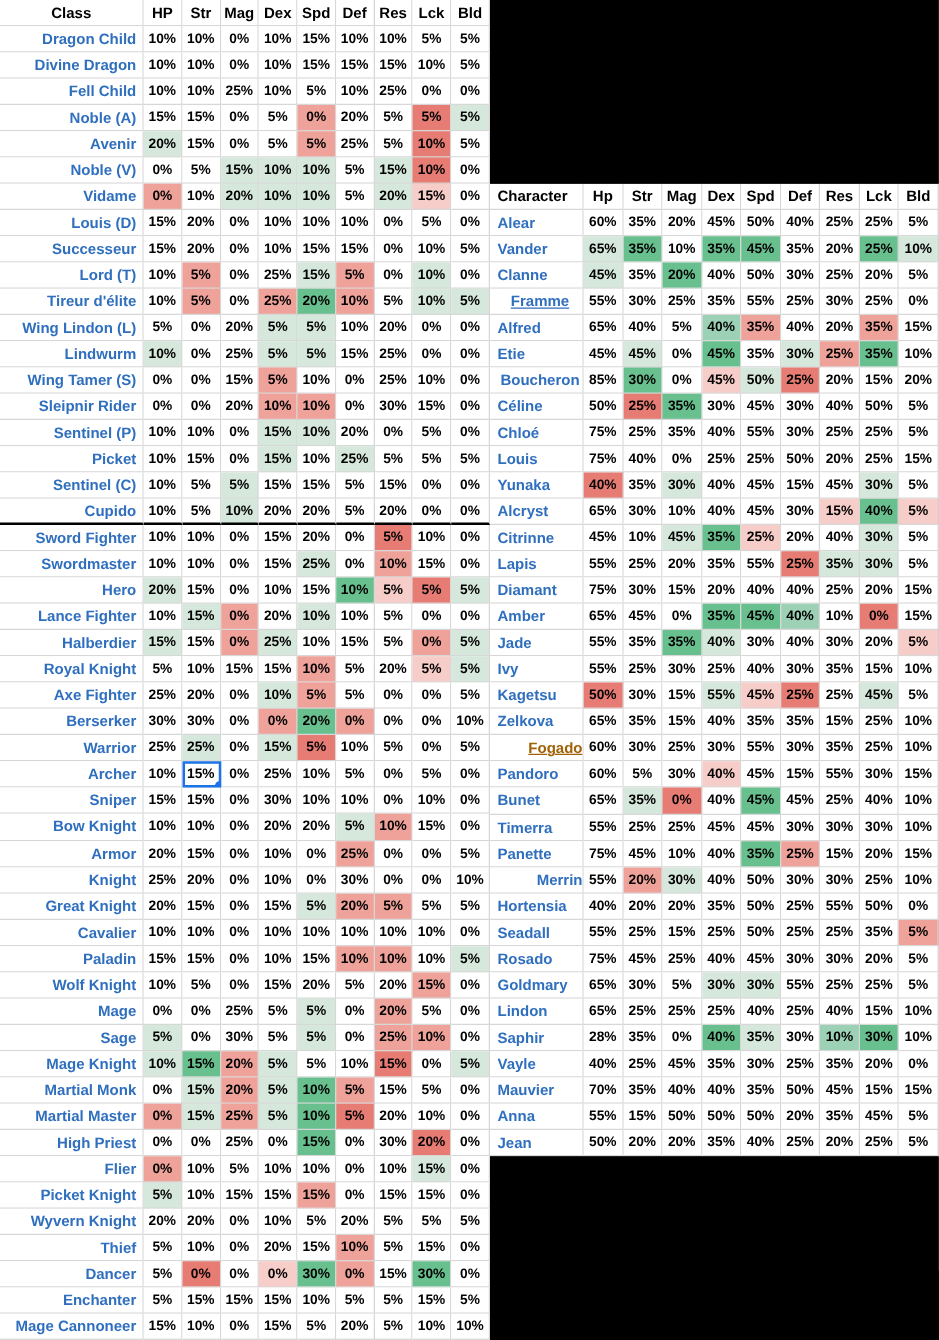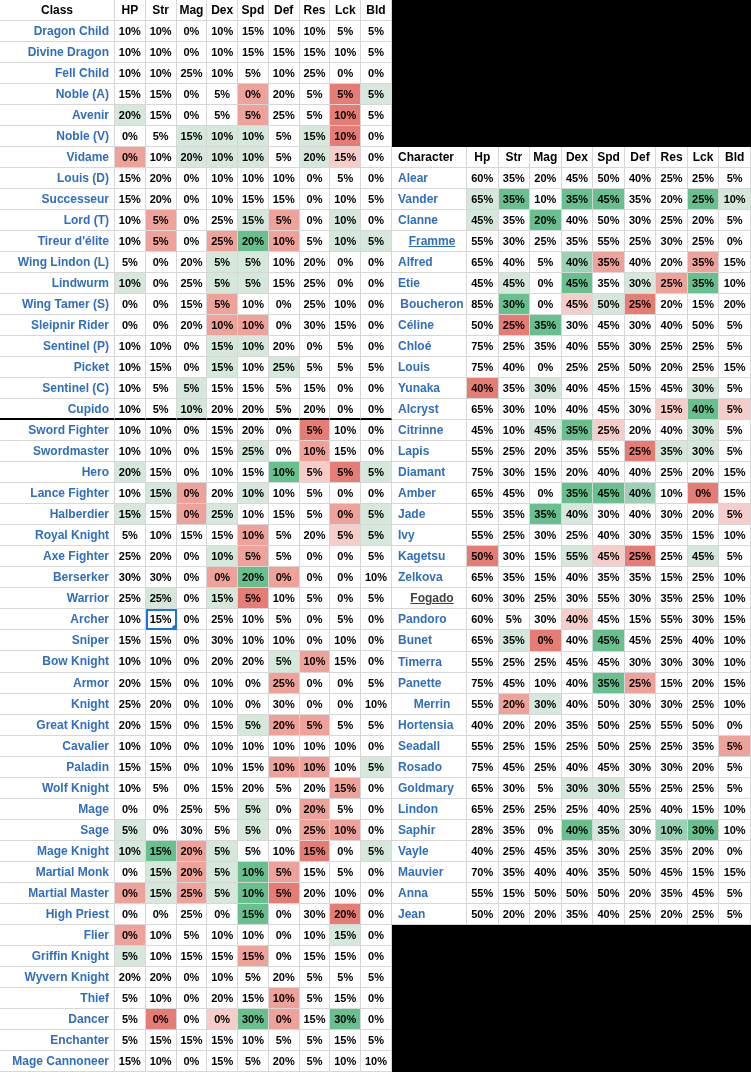--- a/index.html
+++ b/index.html
@@ -469,21 +469,21 @@
     <div class="c name" style="color: rgb(47, 111, 190); text-align: right; padding: 0px 5px 0px 0px;">Flier</div>
     <div class="c" style="background: rgb(239, 162, 154);">0%</div>
     <div class="c" style="background: rgb(255, 255, 255);">10%</div>
     <div class="c" style="background: rgb(255, 255, 255);">5%</div>
     <div class="c" style="background: rgb(255, 255, 255);">10%</div>
     <div class="c" style="background: rgb(255, 255, 255);">10%</div>
     <div class="c" style="background: rgb(255, 255, 255);">0%</div>
     <div class="c" style="background: rgb(255, 255, 255);">10%</div>
     <div class="c" style="background: rgb(214, 232, 220);">15%</div>
     <div class="c" style="background: rgb(255, 255, 255);">0%</div>
-    <div class="c name" style="color: rgb(47, 111, 190); text-align: right; padding: 0px 5px 0px 0px;">Griffin Knight</div>
+    <div class="c name" style="color: rgb(47, 111, 190); text-align: right; padding: 0px 5px 0px 0px;">Picket Knight</div>
     <div class="c" style="background: rgb(214, 232, 220);">5%</div>
     <div class="c" style="background: rgb(255, 255, 255);">10%</div>
     <div class="c" style="background: rgb(255, 255, 255);">15%</div>
     <div class="c" style="background: rgb(255, 255, 255);">15%</div>
     <div class="c" style="background: rgb(239, 162, 154);">15%</div>
     <div class="c" style="background: rgb(255, 255, 255);">0%</div>
     <div class="c" style="background: rgb(255, 255, 255);">15%</div>
     <div class="c" style="background: rgb(255, 255, 255);">15%</div>
     <div class="c" style="background: rgb(255, 255, 255);">0%</div>
     <div class="c name" style="color: rgb(47, 111, 190); text-align: right; padding: 0px 5px 0px 0px;">Wyvern Knight</div>
@@ -741,21 +741,21 @@
     <div class="c name" style="color: rgb(47, 111, 190); text-align: left; padding: 0px 0px 0px 6px;">Zelkova</div>
     <div class="c" style="background: rgb(255, 255, 255);">65%</div>
     <div class="c" style="background: rgb(255, 255, 255);">35%</div>
     <div class="c" style="background: rgb(255, 255, 255);">15%</div>
     <div class="c" style="background: rgb(255, 255, 255);">40%</div>
     <div class="c" style="background: rgb(255, 255, 255);">35%</div>
     <div class="c" style="background: rgb(255, 255, 255);">35%</div>
     <div class="c" style="background: rgb(255, 255, 255);">15%</div>
     <div class="c" style="background: rgb(255, 255, 255);">25%</div>
     <div class="c" style="background: rgb(255, 255, 255);">10%</div>
-    <div class="c name" style="color: #404040; text-align: center; padding: 0px 0px 0px 6px; text-decoration: underline;">Fogado</div>
+    <div class="c name" style="color: #a16207; text-align: right; padding: 0px 0px 0px 6px; text-decoration: underline;">Fogado</div>
     <div class="c" style="background: rgb(255, 255, 255);">60%</div>
     <div class="c" style="background: rgb(255, 255, 255);">30%</div>
     <div class="c" style="background: rgb(255, 255, 255);">25%</div>
     <div class="c" style="background: rgb(255, 255, 255);">30%</div>
     <div class="c" style="background: rgb(255, 255, 255);">55%</div>
     <div class="c" style="background: rgb(255, 255, 255);">30%</div>
     <div class="c" style="background: rgb(255, 255, 255);">35%</div>
     <div class="c" style="background: rgb(255, 255, 255);">25%</div>
     <div class="c" style="background: rgb(255, 255, 255);">10%</div>
     <div class="c name" style="color: rgb(47, 111, 190); text-align: left; padding: 0px 0px 0px 6px;">Pandoro</div>
@@ -791,21 +791,21 @@
     <div class="c name" style="color: rgb(47, 111, 190); text-align: left; padding: 0px 0px 0px 6px;">Panette</div>
     <div class="c" style="background: rgb(255, 255, 255);">75%</div>
     <div class="c" style="background: rgb(255, 255, 255);">45%</div>
     <div class="c" style="background: rgb(255, 255, 255);">10%</div>
     <div class="c" style="background: rgb(255, 255, 255);">40%</div>
     <div class="c" style="background: rgb(105, 192, 143);">35%</div>
     <div class="c" style="background: rgb(239, 162, 154);">25%</div>
     <div class="c" style="background: rgb(255, 255, 255);">15%</div>
     <div class="c" style="background: rgb(255, 255, 255);">20%</div>
     <div class="c" style="background: rgb(255, 255, 255);">15%</div>
-    <div class="c name" style="color: rgb(47, 111, 190); text-align: center; padding: 0px 0px 0px 6px;">Merrin</div>
+    <div class="c name" style="color: rgb(47, 111, 190); text-align: right; padding: 0px 0px 0px 6px;">Merrin</div>
     <div class="c" style="background: rgb(255, 255, 255);">55%</div>
     <div class="c" style="background: rgb(239, 162, 154);">20%</div>
     <div class="c" style="background: rgb(214, 232, 220);">30%</div>
     <div class="c" style="background: rgb(255, 255, 255);">40%</div>
     <div class="c" style="background: rgb(255, 255, 255);">50%</div>
     <div class="c" style="background: rgb(255, 255, 255);">30%</div>
     <div class="c" style="background: rgb(255, 255, 255);">30%</div>
     <div class="c" style="background: rgb(255, 255, 255);">25%</div>
     <div class="c" style="background: rgb(255, 255, 255);">10%</div>
     <div class="c name" style="color: rgb(47, 111, 190); text-align: left; padding: 0px 0px 0px 6px;">Hortensia</div>

